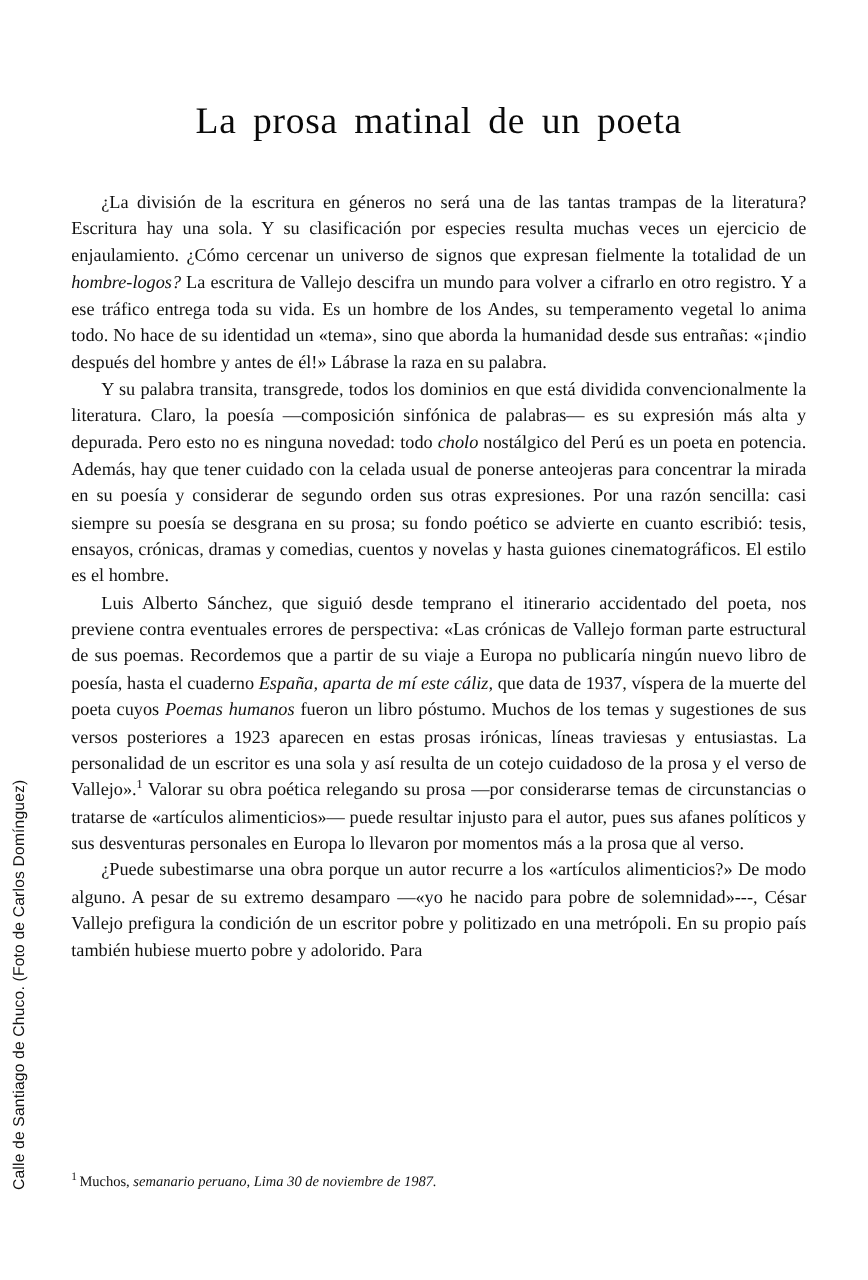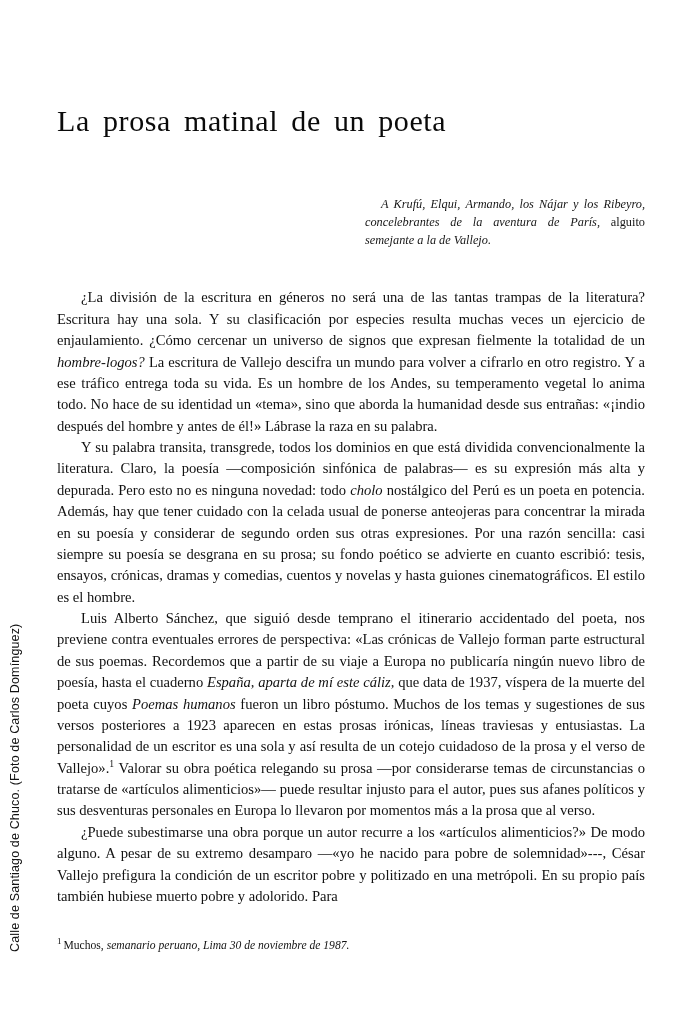--- a/index.html
+++ b/index.html
@@ -38,24 +38,24 @@
   
   .content {
     position: absolute;
     left: 57px;
     top: 0;
     width: 588px;
   }
 
   .doc-title {
     margin: 0;
-    padding-top: 104px;
+    padding-top: 80px;
     font-size: 30px;
     font-weight: normal;
-    text-align: left;
+    text-align: center;
     letter-spacing: 0.6px;
     word-spacing: 5px;
     color: #0a0a0a;
   }
 
   .epigraph {
     margin: 58px 0 0 0;
     margin-left: 308px;
     width: 280px;
     font-size: 12.3px;
@@ -119,25 +119,20 @@
 <body>
 
 <div class="page">
 
   <div class="side-caption">Calle de Santiago de Chuco. (Foto de Carlos Domínguez)</div>
 
   <div class="content">
 
     <h1 class="doc-title">La prosa matinal de un poeta</h1>
 
-    <div class="epigraph">
-      <span>A Krufú, Elqui, Armando, los Nájar y los Ribeyro, concelebrantes de la aventura de París,</span>
-      <span class="roman">alguito</span>
-      <span>semejante a la de Vallejo.</span>
-    </div>
 
     <div class="body-text" id="body-text">
         <p><span>¿La división de la escritura en géneros no será una de las tantas trampas de la literatura? Escritura hay una sola. Y su clasificación por especies resulta muchas veces un ejercicio de enjaulamiento. ¿Cómo cercenar un universo de signos que expresan fielmente la totalidad de un </span><i>hombre-logos?</i><span> La escritura de Vallejo descifra un mundo para volver a cifrarlo en otro registro. Y a ese tráfico entrega toda su vida. Es un hombre de los Andes, su temperamento vegetal lo anima todo. No hace de su identidad un «tema», sino que aborda la humanidad desde sus entrañas: «¡indio después del hombre y antes de él!» Lábrase la raza en su palabra.</span></p>
         <p><span>Y su palabra transita, transgrede, todos los dominios en que está dividida convencionalmente la literatura. Claro, la poesía —composición sinfónica de palabras— es su expresión más alta y depurada. Pero esto no es ninguna novedad: todo </span><i>cholo</i><span> nostálgico del Perú es un poeta en potencia. Además, hay que tener cuidado con la celada usual de ponerse anteojeras para concentrar la mirada en su poesía y considerar de segundo orden sus otras expresiones. Por una razón sencilla: casi siempre su poesía se desgrana en su prosa; su fondo poético se advierte en cuanto escribió: tesis, ensayos, crónicas, dramas y comedias, cuentos y novelas y hasta guiones cinematográficos. El estilo es el hombre.</span></p>
         <p><span>Luis Alberto Sánchez, que siguió desde temprano el itinerario accidentado del poeta, nos previene contra eventuales errores de perspectiva: «Las crónicas de Vallejo forman parte estructural de sus poemas. Recordemos que a partir de su viaje a Europa no publicaría ningún nuevo libro de poesía, hasta el cuaderno </span><i>España, aparta de mí este cáliz,</i><span> que data de 1937, víspera de la muerte del poeta cuyos </span><i>Poemas humanos</i><span> fueron un libro póstumo. Muchos de los temas y sugestiones de sus versos posteriores a 1923 aparecen en estas prosas irónicas, líneas traviesas y entusiastas. La personalidad de un escritor es una sola y así resulta de un cotejo cuidadoso de la prosa y el verso de Vallejo».</span><sup class="fn-ref">1</sup><span> Valorar su obra poética relegando su prosa —por considerarse temas de circunstancias o tratarse de «artículos alimenticios»— puede resultar injusto para el autor, pues sus afanes políticos y sus desventuras personales en Europa lo llevaron por momentos más a la prosa que al verso.</span></p>
         <p><span>¿Puede subestimarse una obra porque un autor recurre a los «artículos alimenticios?» De modo alguno. A pesar de su extremo desamparo —«yo he nacido para pobre de solemnidad»---, César Vallejo prefigura la condición de un escritor pobre y politizado en una metrópoli. En su propio país también hubiese muerto pobre y adolorido. Para</span></p>
       </div>
 
   </div>
 

